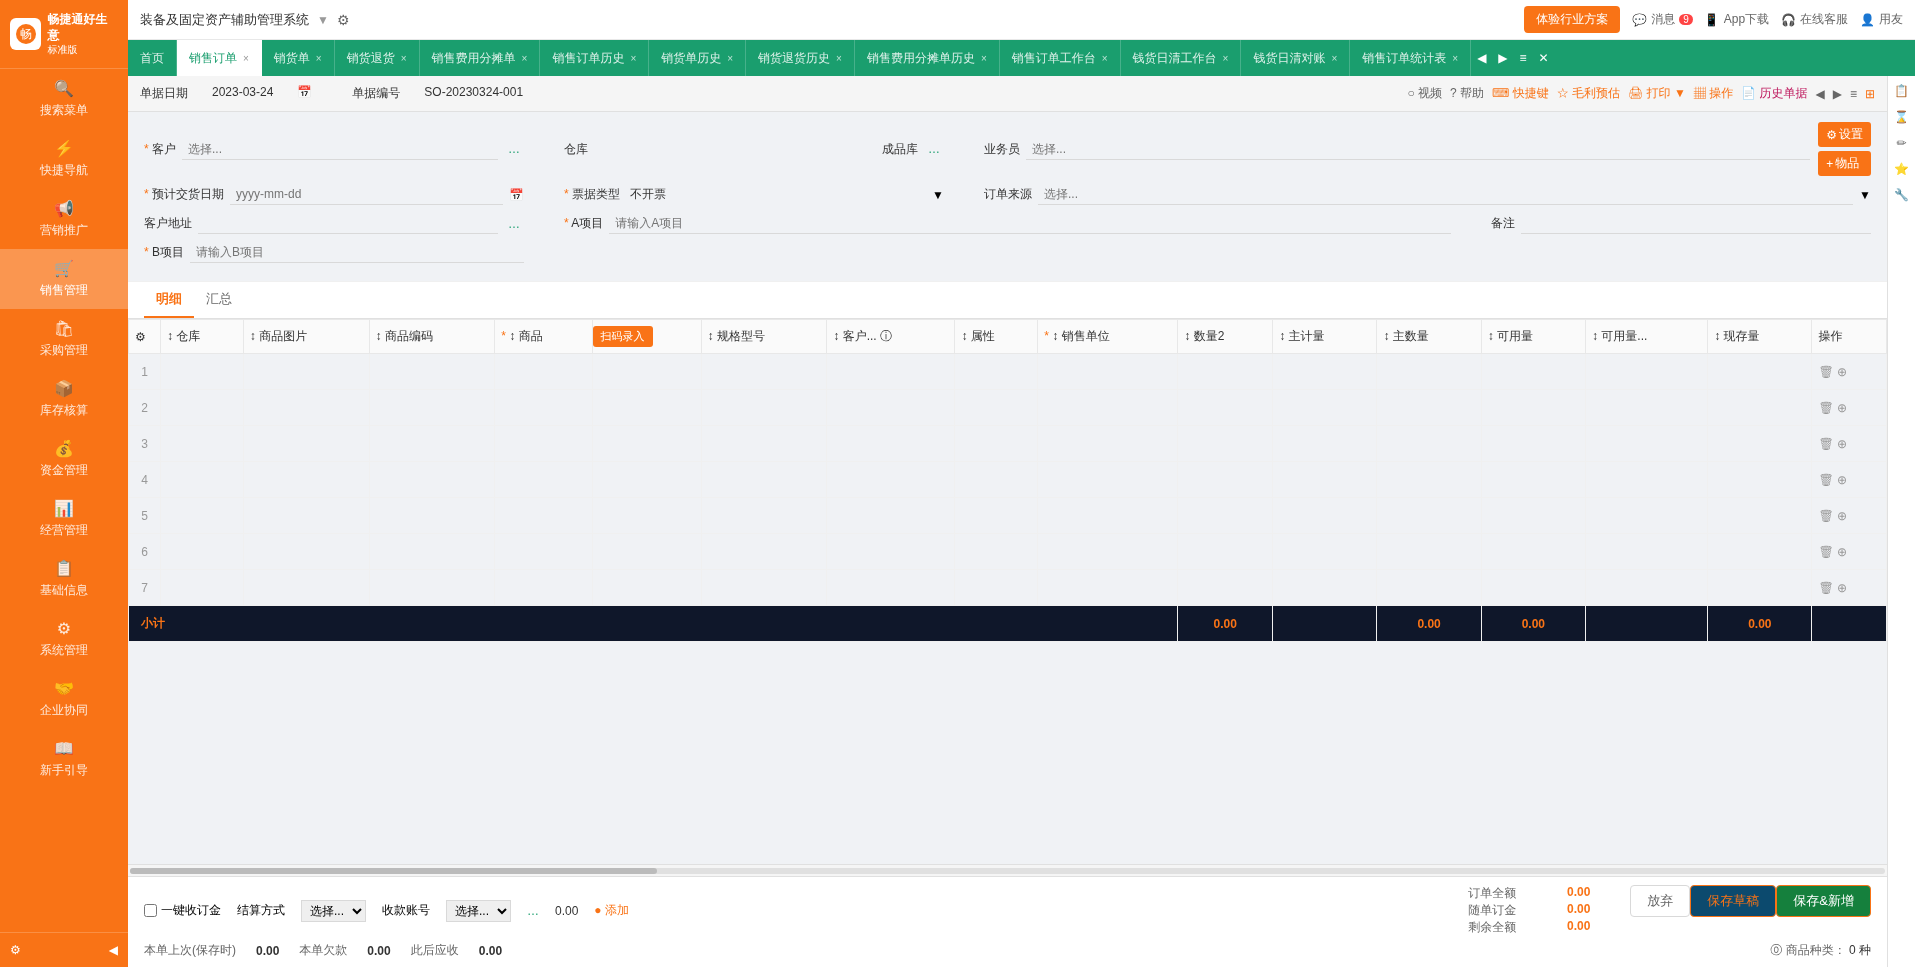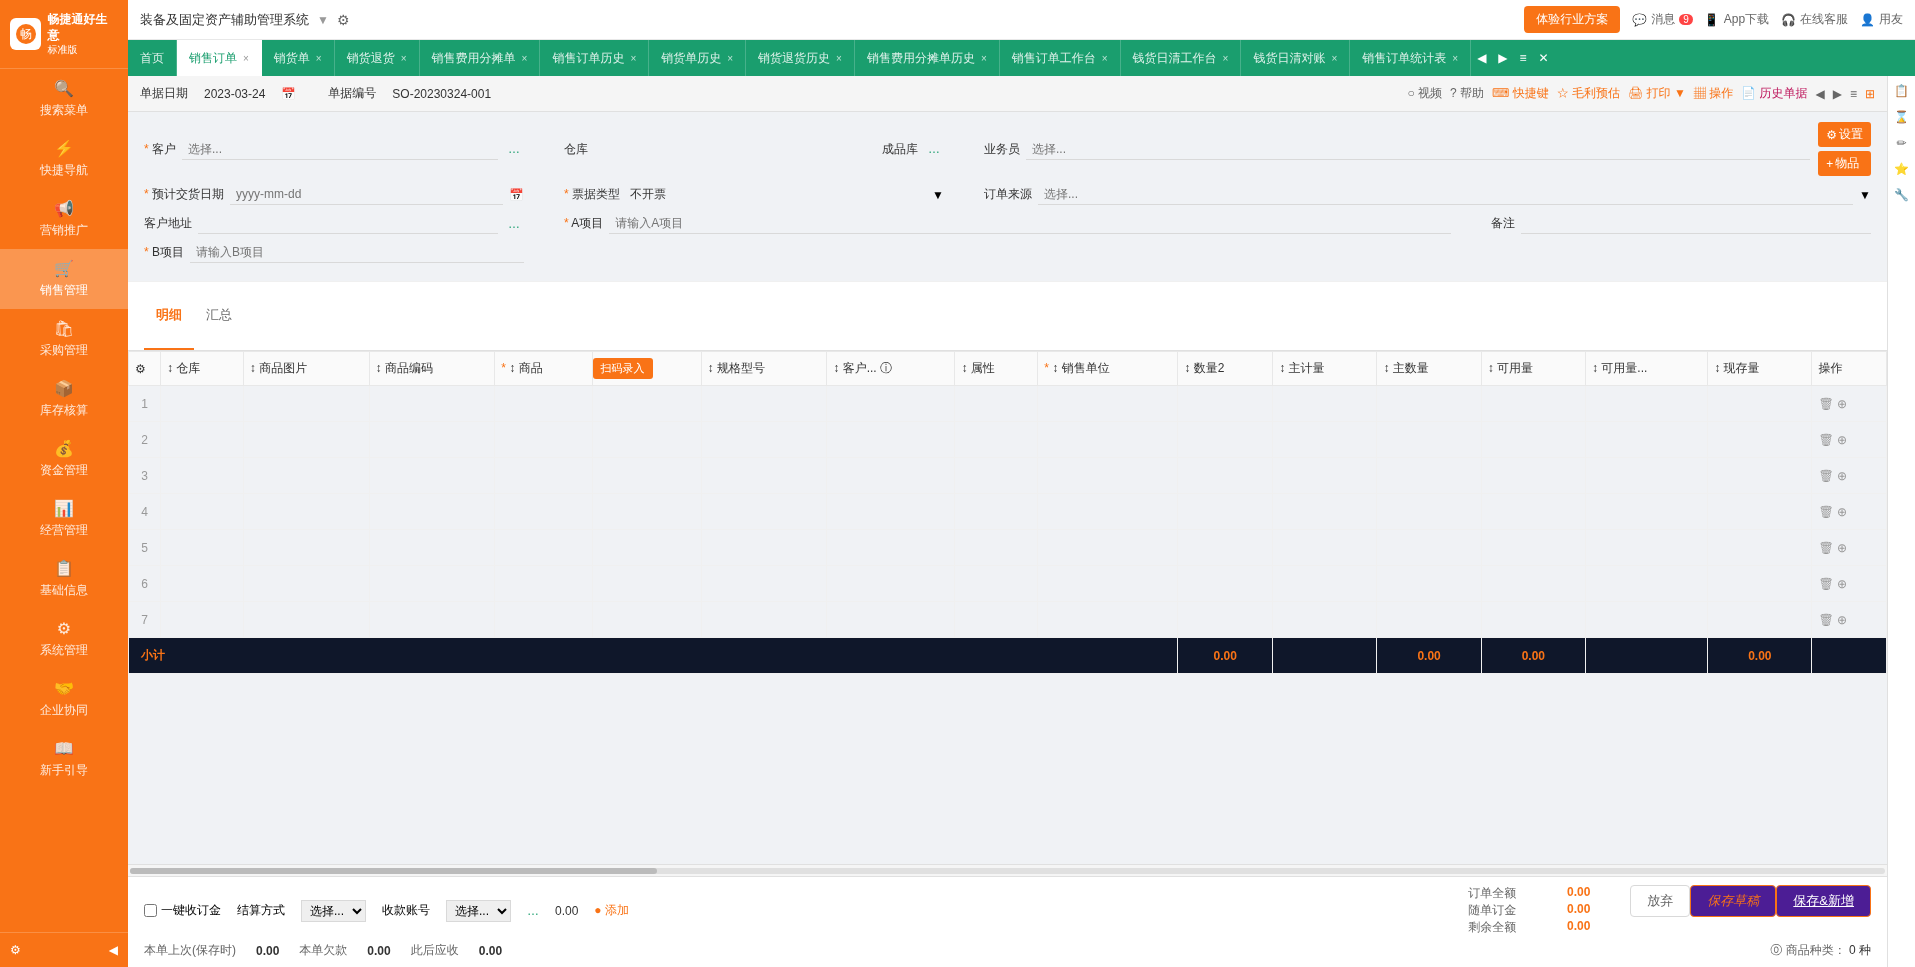--- a/index.html
+++ b/index.html
@@ -31,34 +31,34 @@
     
     .tab-bar { height: 36px; background: #1a9e6e; display: flex; align-items: center; overflow-x: hidden; flex-shrink: 0; }
     .tab-item { padding: 0 12px; height: 36px; display: flex; align-items: center; gap: 4px; color: rgba(255,255,255,0.85); cursor: pointer; white-space: nowrap; font-size: 12px; border-right: 1px solid rgba(255,255,255,0.2); }
     .tab-item.active { background: white; color: #1a9e6e; }
     .tab-item .close-x { color: rgba(255,255,255,0.7); font-size: 10px; margin-left: 2px; }
     .tab-item.active .close-x { color: #999; }
     .tab-nav-btn { color: white; padding: 0 6px; cursor: pointer; height: 36px; display: flex; align-items: center; }
 
     
     .toolbar { height: 36px; background: #f5f5f5; border-bottom: 1px solid #e0e0e0; display: flex; align-items: center; justify-content: space-between; padding: 0 12px; flex-shrink: 0; }
-    .toolbar-left { display: flex; align-items: center; gap: 16px; }
+    .toolbar-left { display: flex; align-items: flex-start; gap: 24px; }
     .toolbar-right { display: flex; align-items: center; gap: 8px; color: #666; font-size: 12px; }
     .form-section { padding: 10px 16px; border-bottom: 1px solid #f0f0f0; flex-shrink: 0; }
     .form-row { display: flex; align-items: center; gap: 0; margin-bottom: 8px; }
     .form-field { display: flex; align-items: center; gap: 6px; flex: 1; }
     .form-label { color: #333; white-space: nowrap; min-width: fit-content; }
     .form-label.required::before { content: '* '; color: #f97316; }
     .form-input { border: none; border-bottom: 1px solid #d9d9d9; padding: 3px 6px; flex: 1; min-width: 80px; color: #999; background: transparent; font-size: 12px; }
     .field-dots { color: #1a9e6e; cursor: pointer; padding: 0 4px; }
 
     
     .table-section { flex: 1; overflow: hidden; display: flex; flex-direction: column; }
     .table-tabs { display: flex; align-items: center; padding: 0 16px; border-bottom: 1px solid #e0e0e0; background: white; flex-shrink: 0; }
-    .table-tab { padding: 24px 12px; cursor: pointer; color: #666; border-bottom: 2px solid transparent; font-size: 13px; }
+    .table-tab { padding: 8px 12px; cursor: pointer; color: #666; border-bottom: 2px solid transparent; font-size: 13px; }
     .table-tab.active { color: #f97316; border-bottom-color: #f97316; font-weight: bold; }
     .table-wrapper { flex: 1; overflow: auto; position: relative; }
     table { width: 100%; border-collapse: collapse; font-size: 12px; }
     thead tr { background: #fafafa; }
     th { padding: 8px 6px; text-align: left; border: 1px solid #e8e8e8; color: #333; white-space: nowrap; font-weight: normal; }
     th.required::before { content: '* '; color: #f97316; }
     td { padding: 6px; border: 1px solid #f0f0f0; color: #333; height: 36px; }
     .row-num { color: #999; text-align: center; }
     .subtotal-row { background: #0f172a; }
     .subtotal-row td { color: #f97316; font-weight: bold; }
@@ -69,22 +69,22 @@
     
     .bottom-bar { border-top: 1px solid #e0e0e0; padding: 8px 16px; background: white; flex-shrink: 0; }
     .bottom-row1 { display: flex; align-items: center; gap: 16px; margin-bottom: 6px; }
     .bottom-row2 { display: flex; align-items: center; gap: 20px; }
     .summary-item { display: flex; justify-content: space-between; gap: 24px; }
     .summary-label { color: #666; }
     .summary-value { color: #f97316; font-weight: bold; min-width: 50px; text-align: right; }
     .action-btns { display: flex; margin-left: 16px; }
     .btn { padding: 6px 16px; border-radius: 4px; cursor: pointer; font-size: 13px; border: 1px solid #d9d9d9; }
     .btn-default { background: white; color: #666; }
-    .btn-save { background: #4c1d95; color: #f97316; border-color: #f97316; font-style: italic; }
-    .btn-primary { background: #4c1d95; color: white; border-color: #f97316; text-decoration: underline; }
+    .btn-save { background: #0c4a6e; color: #f97316; border-color: #f97316; }
+    .btn-primary { background: #15803d; color: white; border-color: #f97316; }
 
     
     .scroll-row { height: 12px; background: #f5f5f5; border-top: 1px solid #e0e0e0; display: flex; align-items: center; padding: 0 2px; }
     .scroll-track { flex: 1; height: 6px; background: #e0e0e0; border-radius: 3px; position: relative; }
     .scroll-thumb { width: 30%; height: 6px; background: #bbb; border-radius: 3px; }
 
     
     .right-panel { width: 28px; background: white; border-left: 1px solid #e0e0e0; display: flex; flex-direction: column; align-items: center; padding: 4px 0; gap: 4px; flex-shrink: 0; }
     .right-panel-btn { width: 22px; height: 22px; display: flex; align-items: center; justify-content: center; cursor: pointer; color: #666; border-radius: 3px; }
 

